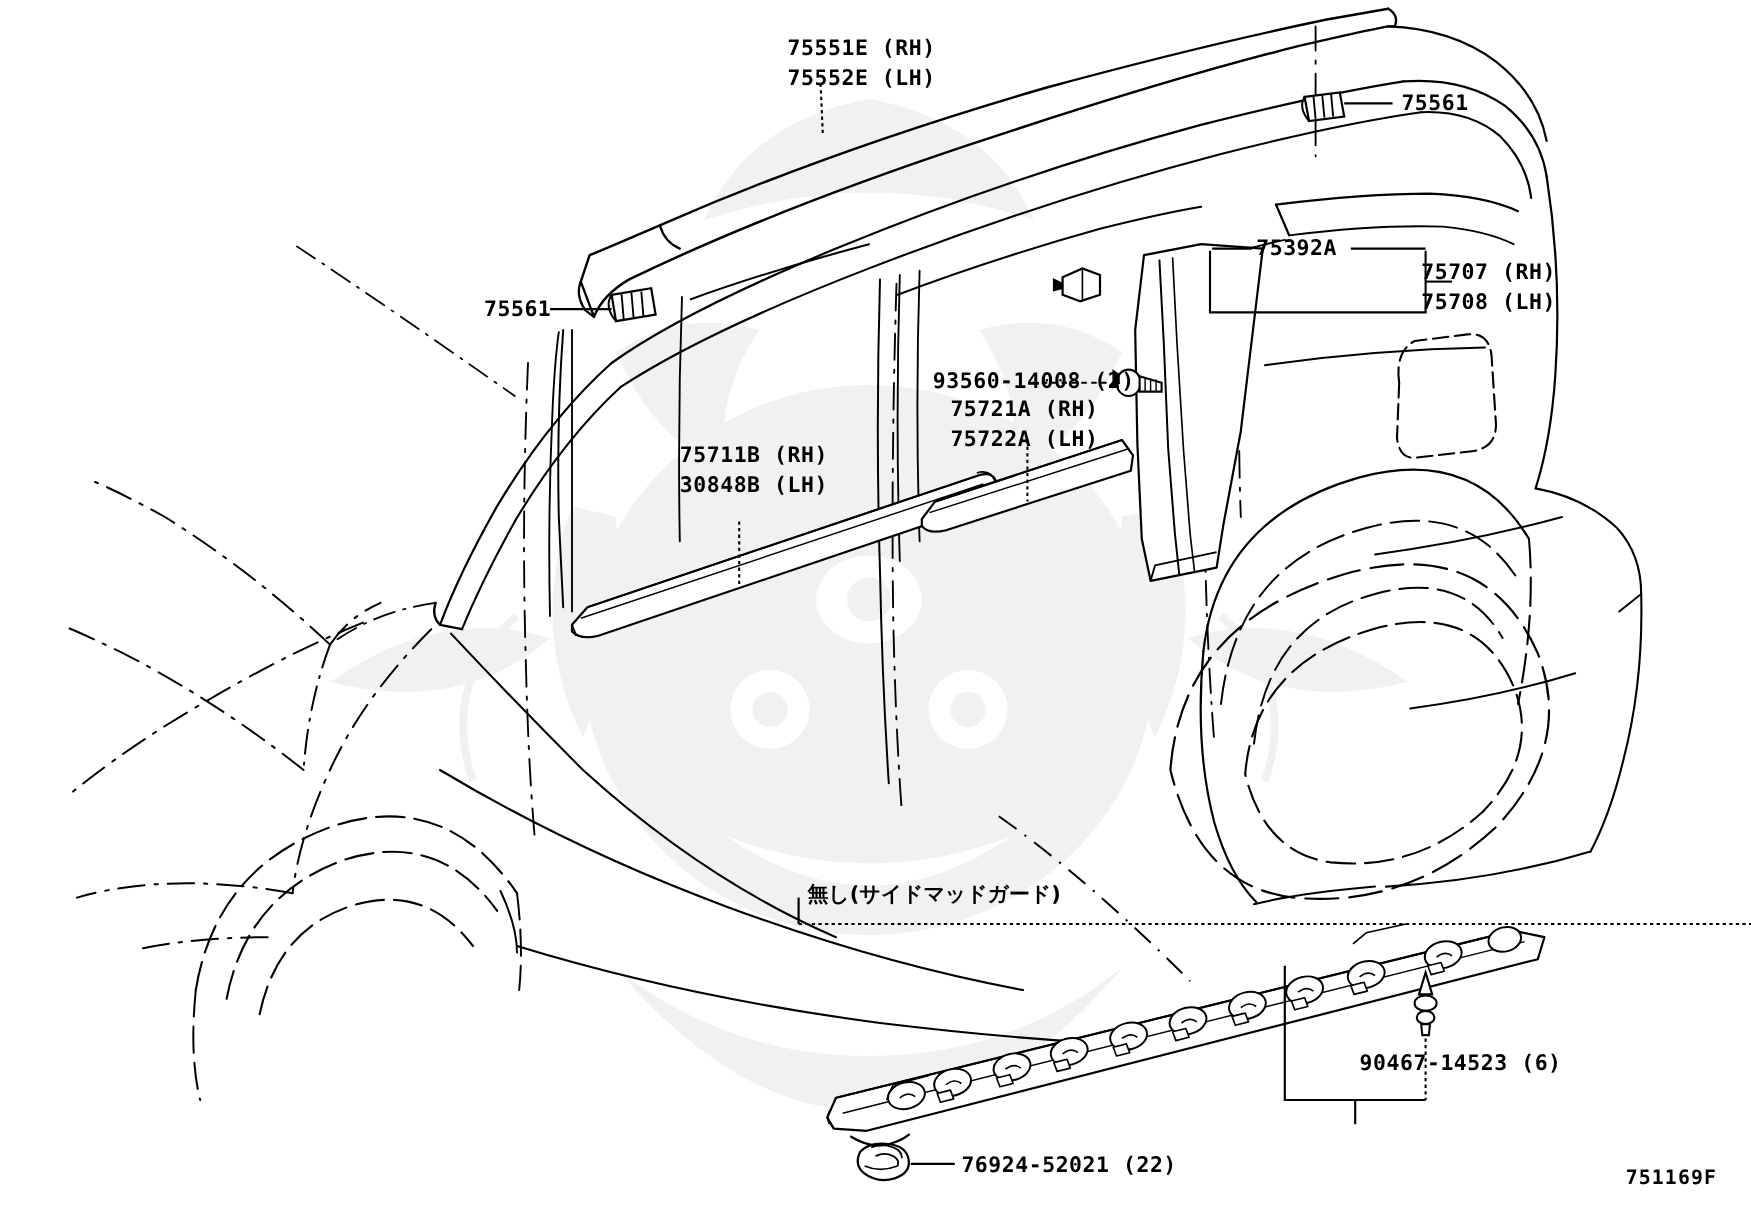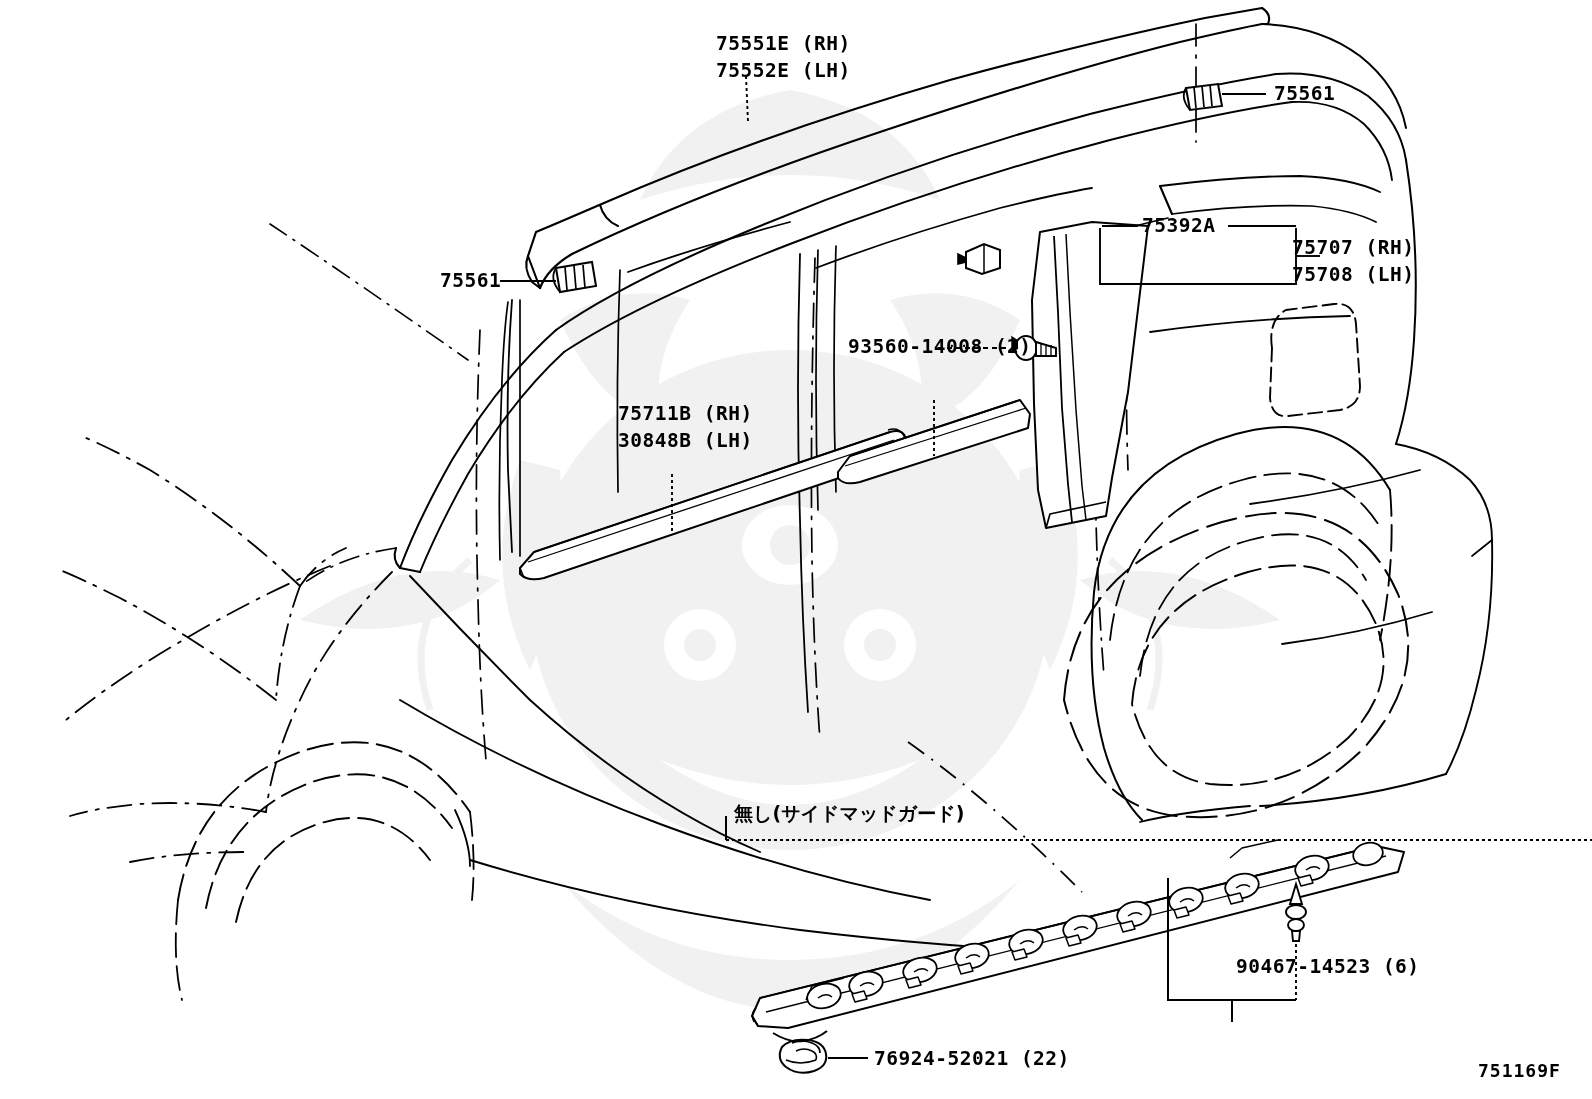--- a/index.html
+++ b/index.html
@@ -351,20 +351,24 @@
 
   <div class="lbl" style="left:1142px;top:213px;">75392A</div>
 
   <div class="lbl two" style="left:1292px;top:234px;">
     <div>75707 (RH)</div>
     <div>75708 (LH)</div>
   </div>
 
   <div class="lbl" style="left:832px;top:334px;margin-left:16px;">93560-14008 (2)</div>
 
+  <div class="lbl two" style="left:864px;top:358px;">
+    <div>75721A (RH)</div>
+    <div>75722A (LH)</div>
+  </div>
 
   <div class="lbl two" style="left:618px;top:400px;">
     <div>75711B (RH)</div>
     <div>30848B (LH)</div>
   </div>
 
   <div class="lbl jp" style="left:734px;top:800px;text-align:right;">無し(サイドマッドガード)</div>
 
   <div class="lbl" style="left:1236px;top:954px;">90467-14523 (6)</div>
 

